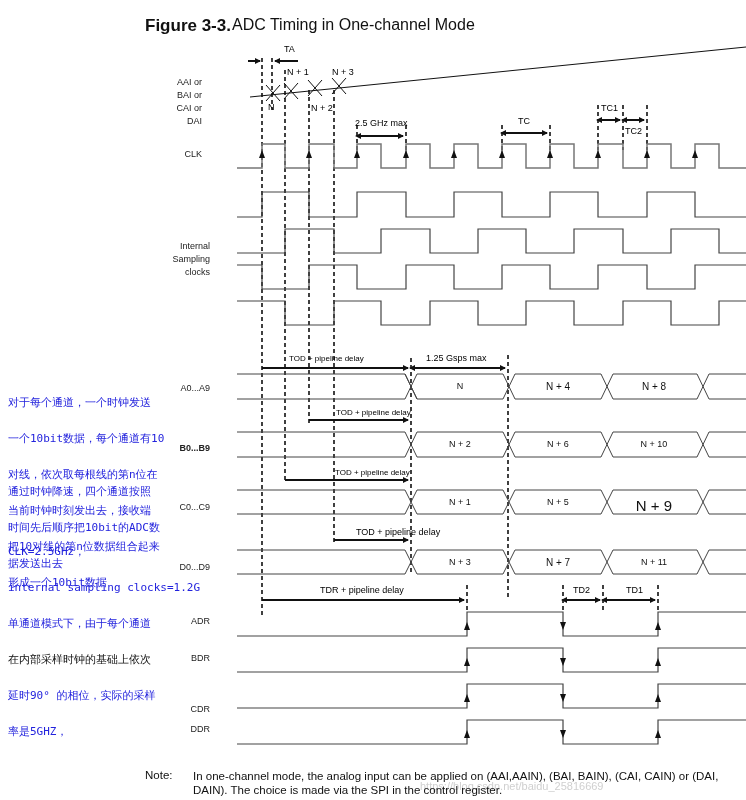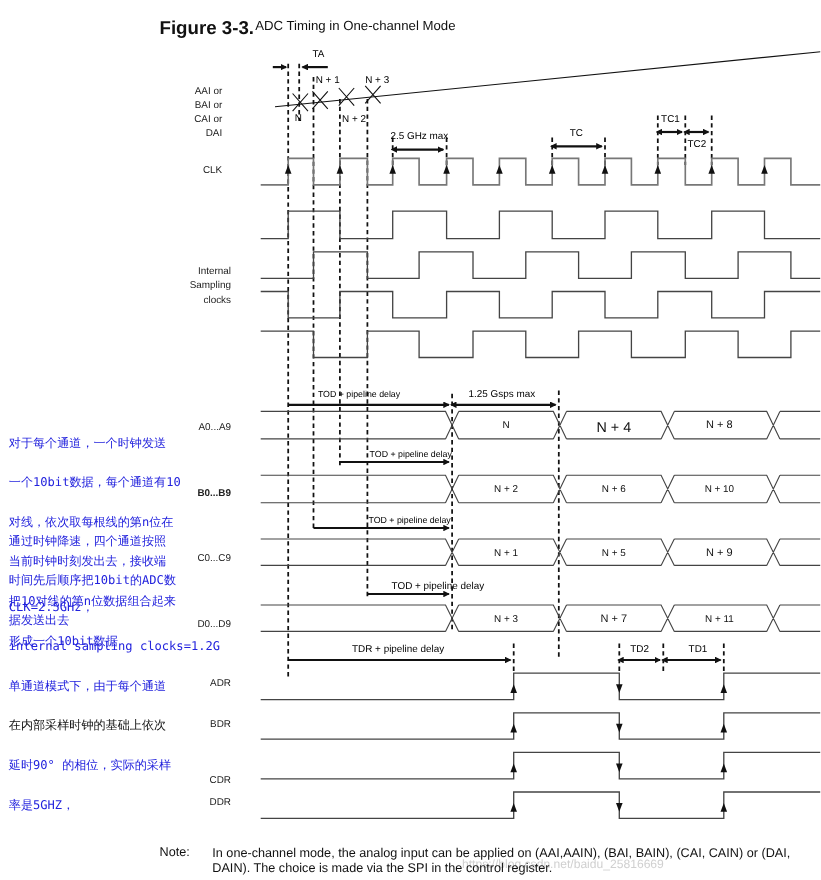--- a/index.html
+++ b/index.html
@@ -1,20 +1,20 @@
 <!DOCTYPE html>
 <html><head>
 <meta charset="utf-8">
 <style>
   html, body { margin: 0; padding: 0; background: #ffffff; }
   body { width: 746px; height: 800px; position: relative; overflow: hidden;
          font-family: "Liberation Sans", sans-serif; color: #111; }
   .abs { position: absolute; white-space: nowrap; }
   .title-num { left: 145px; top: 16px; font-weight: bold; font-size: 17px; }
-  .title-txt { left: 232px; top: 16px; font-size: 12px; text-align: center; }
+  .title-txt { left: 232px; top: 16px; font-size: 16px; text-align: center; }
   .sig { font-size: 9px; color: #222; text-align: right; line-height: 13px; }
   .cn { font-family: "DejaVu Sans Mono", monospace; font-size: 11px; line-height: 12px;
         color: #2222dd; white-space: pre; }
   .cn .blk { color: #111; }
   .note-label { left: 145px; top: 769px; font-size: 11.5px; }
   .note-text { left: 193px; top: 769px; font-size: 11.5px; line-height: 14px; white-space: normal; width: 552px; }
   .wm { left: 420px; top: 780px; font-size: 11px; color: #d0d0d0; }
   svg text { font-family: "Liberation Sans", sans-serif; }
 </style>
 </head>
@@ -184,27 +184,27 @@
     <path d="M464,702 L467,694 L470,702 z"></path>
       <path d="M560,694 L563,702 L566,694 z"></path>
       <path d="M655,702 L658,694 L661,702 z"></path>
     <path d="M464,738 L467,730 L470,738 z"></path>
       <path d="M560,730 L563,738 L566,730 z"></path>
       <path d="M655,738 L658,730 L661,738 z"></path>
   </g>
 </svg>
 
 <div class="abs" style="left:420px; top:381px; width:80px; text-align:center; font-size:9px;">N</div>
-<div class="abs" style="left:518px; top:381px; width:80px; text-align:center; font-size:13px;">N + 4</div>
+<div class="abs" style="left:518px; top:381px; width:80px; text-align:center; font-size:10px;">N + 4</div>
 <div class="abs" style="left:614px; top:381px; width:80px; text-align:center; font-size:10px;">N + 8</div>
 <div class="abs" style="left:420px; top:439px; width:80px; text-align:center; font-size:9px;">N + 2</div>
 <div class="abs" style="left:518px; top:439px; width:80px; text-align:center; font-size:9px;">N + 6</div>
 <div class="abs" style="left:614px; top:439px; width:80px; text-align:center; font-size:9px;">N + 10</div>
 <div class="abs" style="left:420px; top:497px; width:80px; text-align:center; font-size:9px;">N + 1</div>
 <div class="abs" style="left:518px; top:497px; width:80px; text-align:center; font-size:9px;">N + 5</div>
-<div class="abs" style="left:614px; top:497px; width:80px; text-align:center; font-size:10px;">N + 9</div>
+<div class="abs" style="left:614px; top:497px; width:80px; text-align:center; font-size:15px;">N + 9</div>
 <div class="abs" style="left:420px; top:557px; width:80px; text-align:center; font-size:9px;">N + 3</div>
 <div class="abs" style="left:518px; top:557px; width:80px; text-align:center; font-size:10px;">N + 7</div>
 <div class="abs" style="left:614px; top:557px; width:80px; text-align:center; font-size:9px;">N + 11</div>
 
 <div class="abs wm">https://blog.csdn.net/baidu_25816669</div>
 <div class="abs note-label">Note:</div>
 <div class="abs note-text">In one-channel mode, the analog input can be applied on (AAI,AAIN), (BAI, BAIN), (CAI, CAIN) or (DAI, DAIN). The choice is made via the SPI in the control register.</div>
 
 </body></html>

